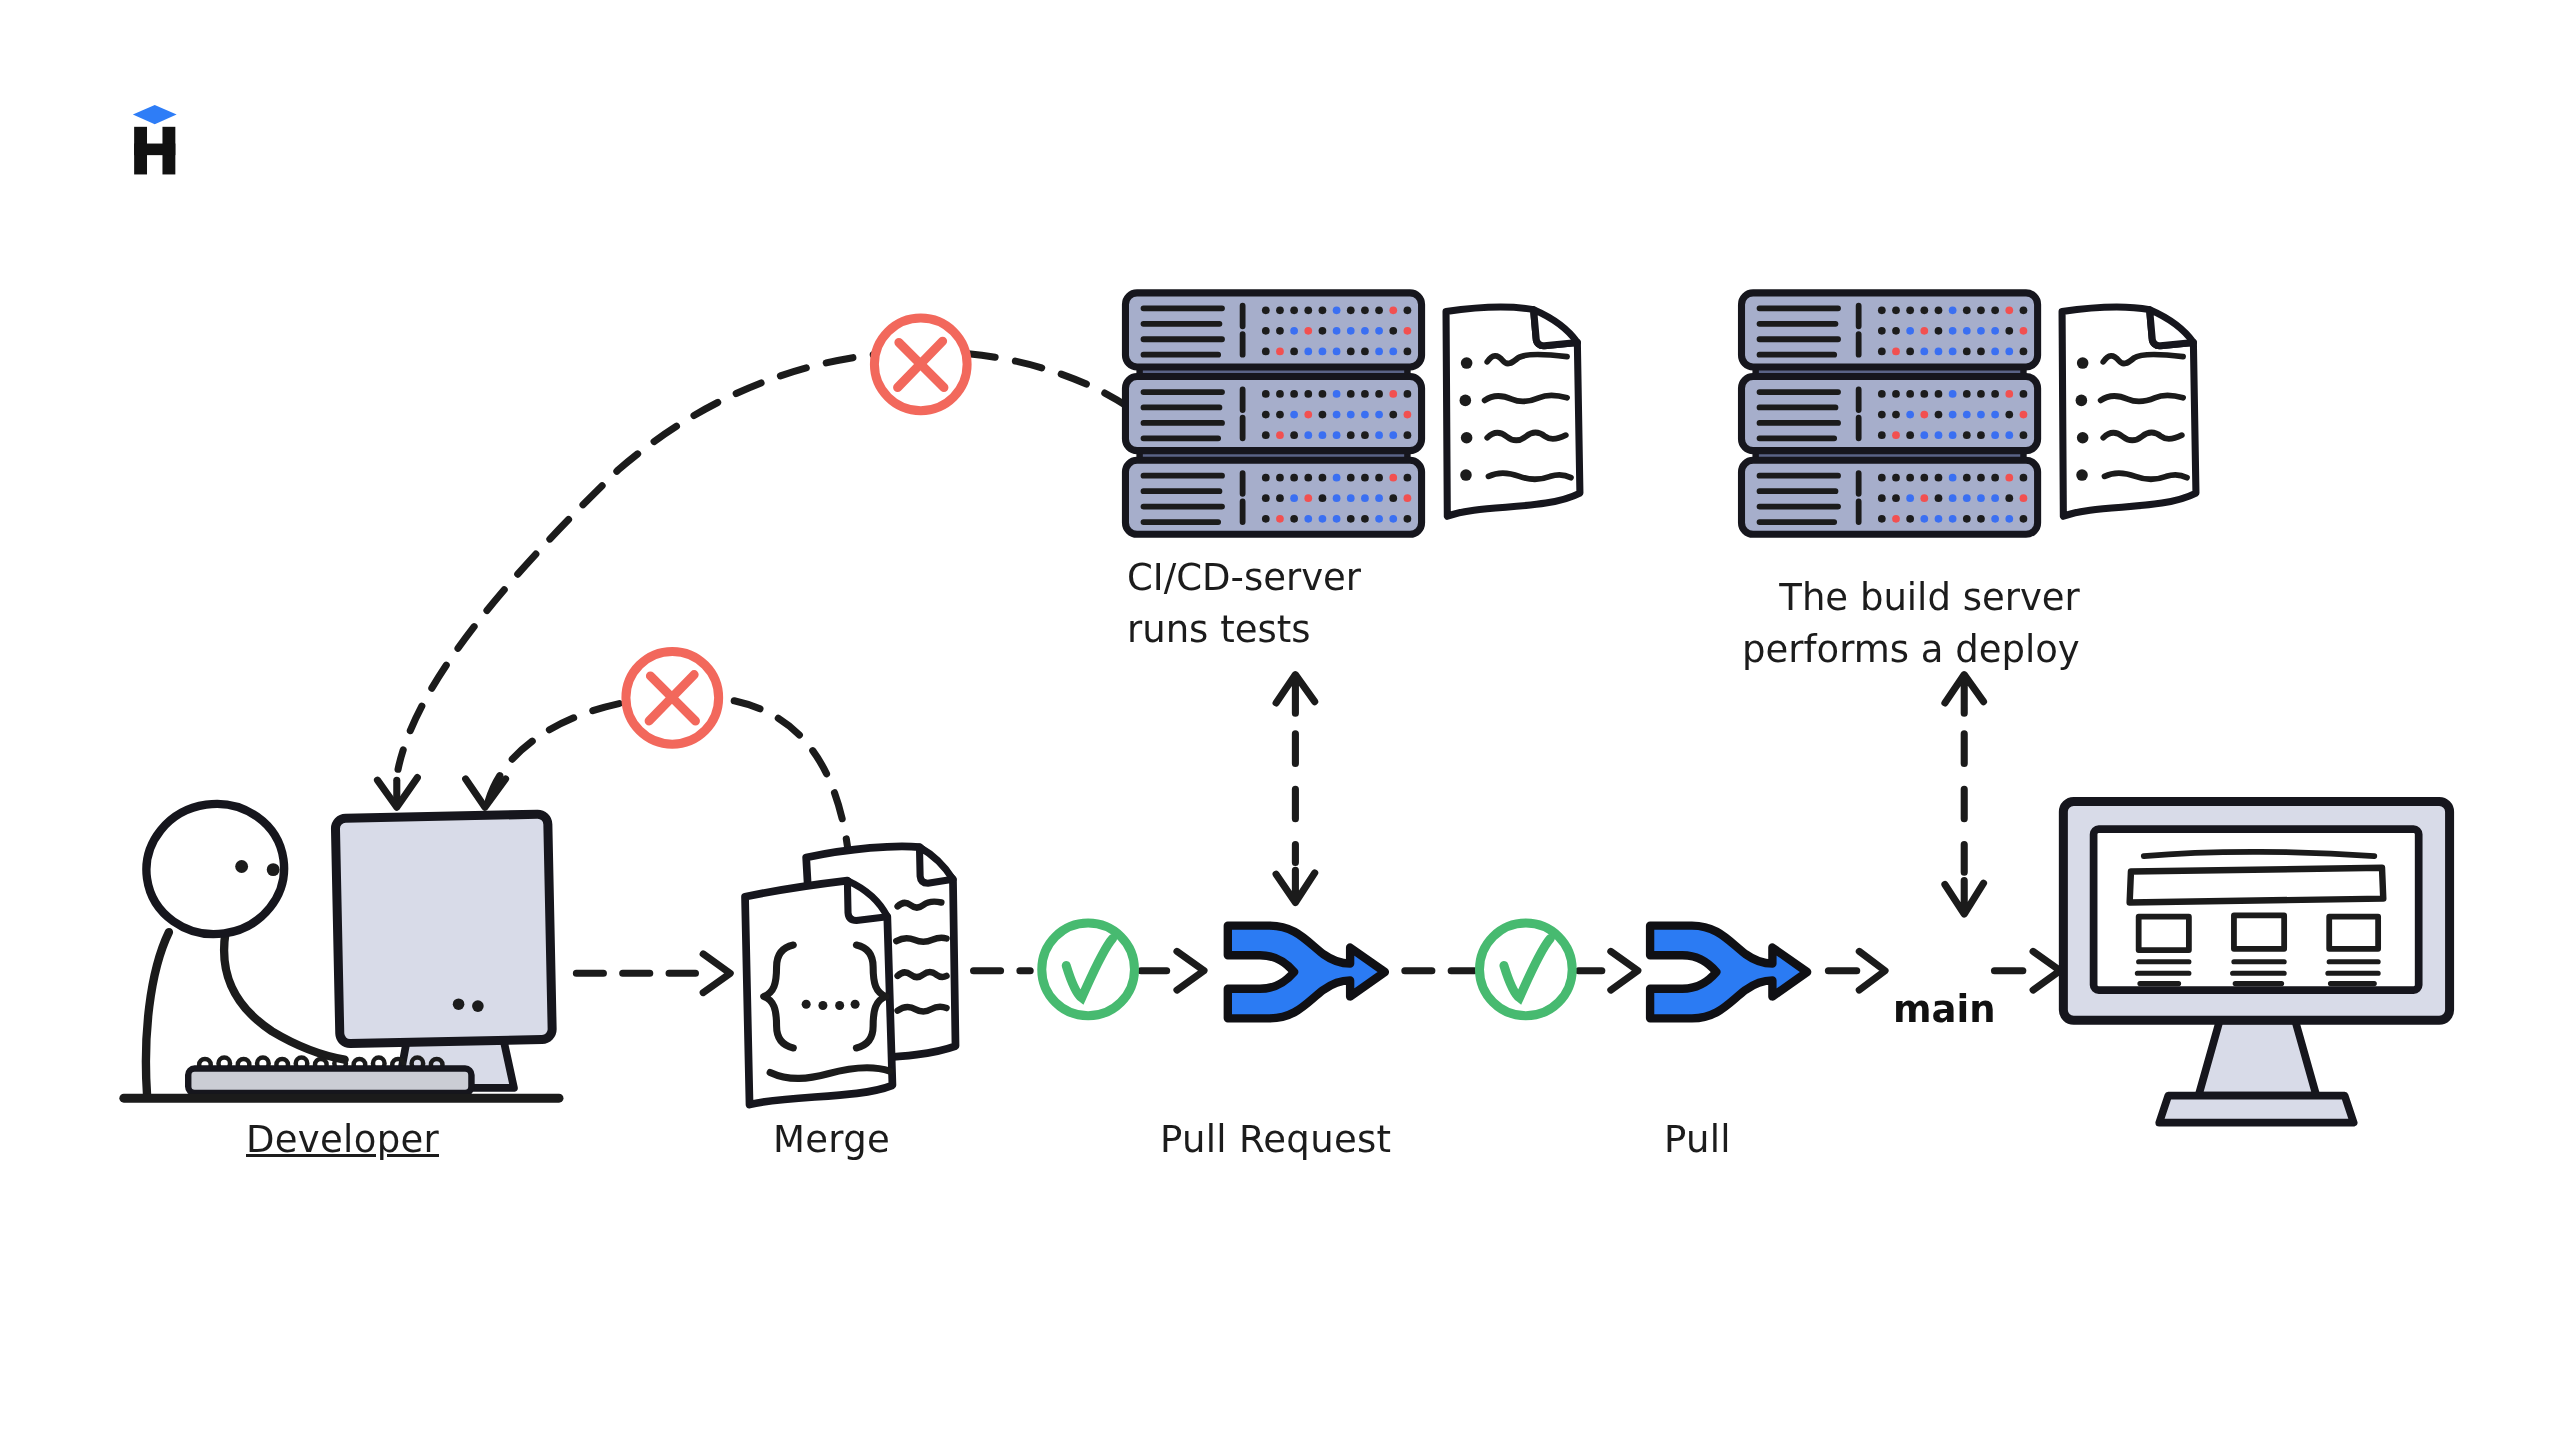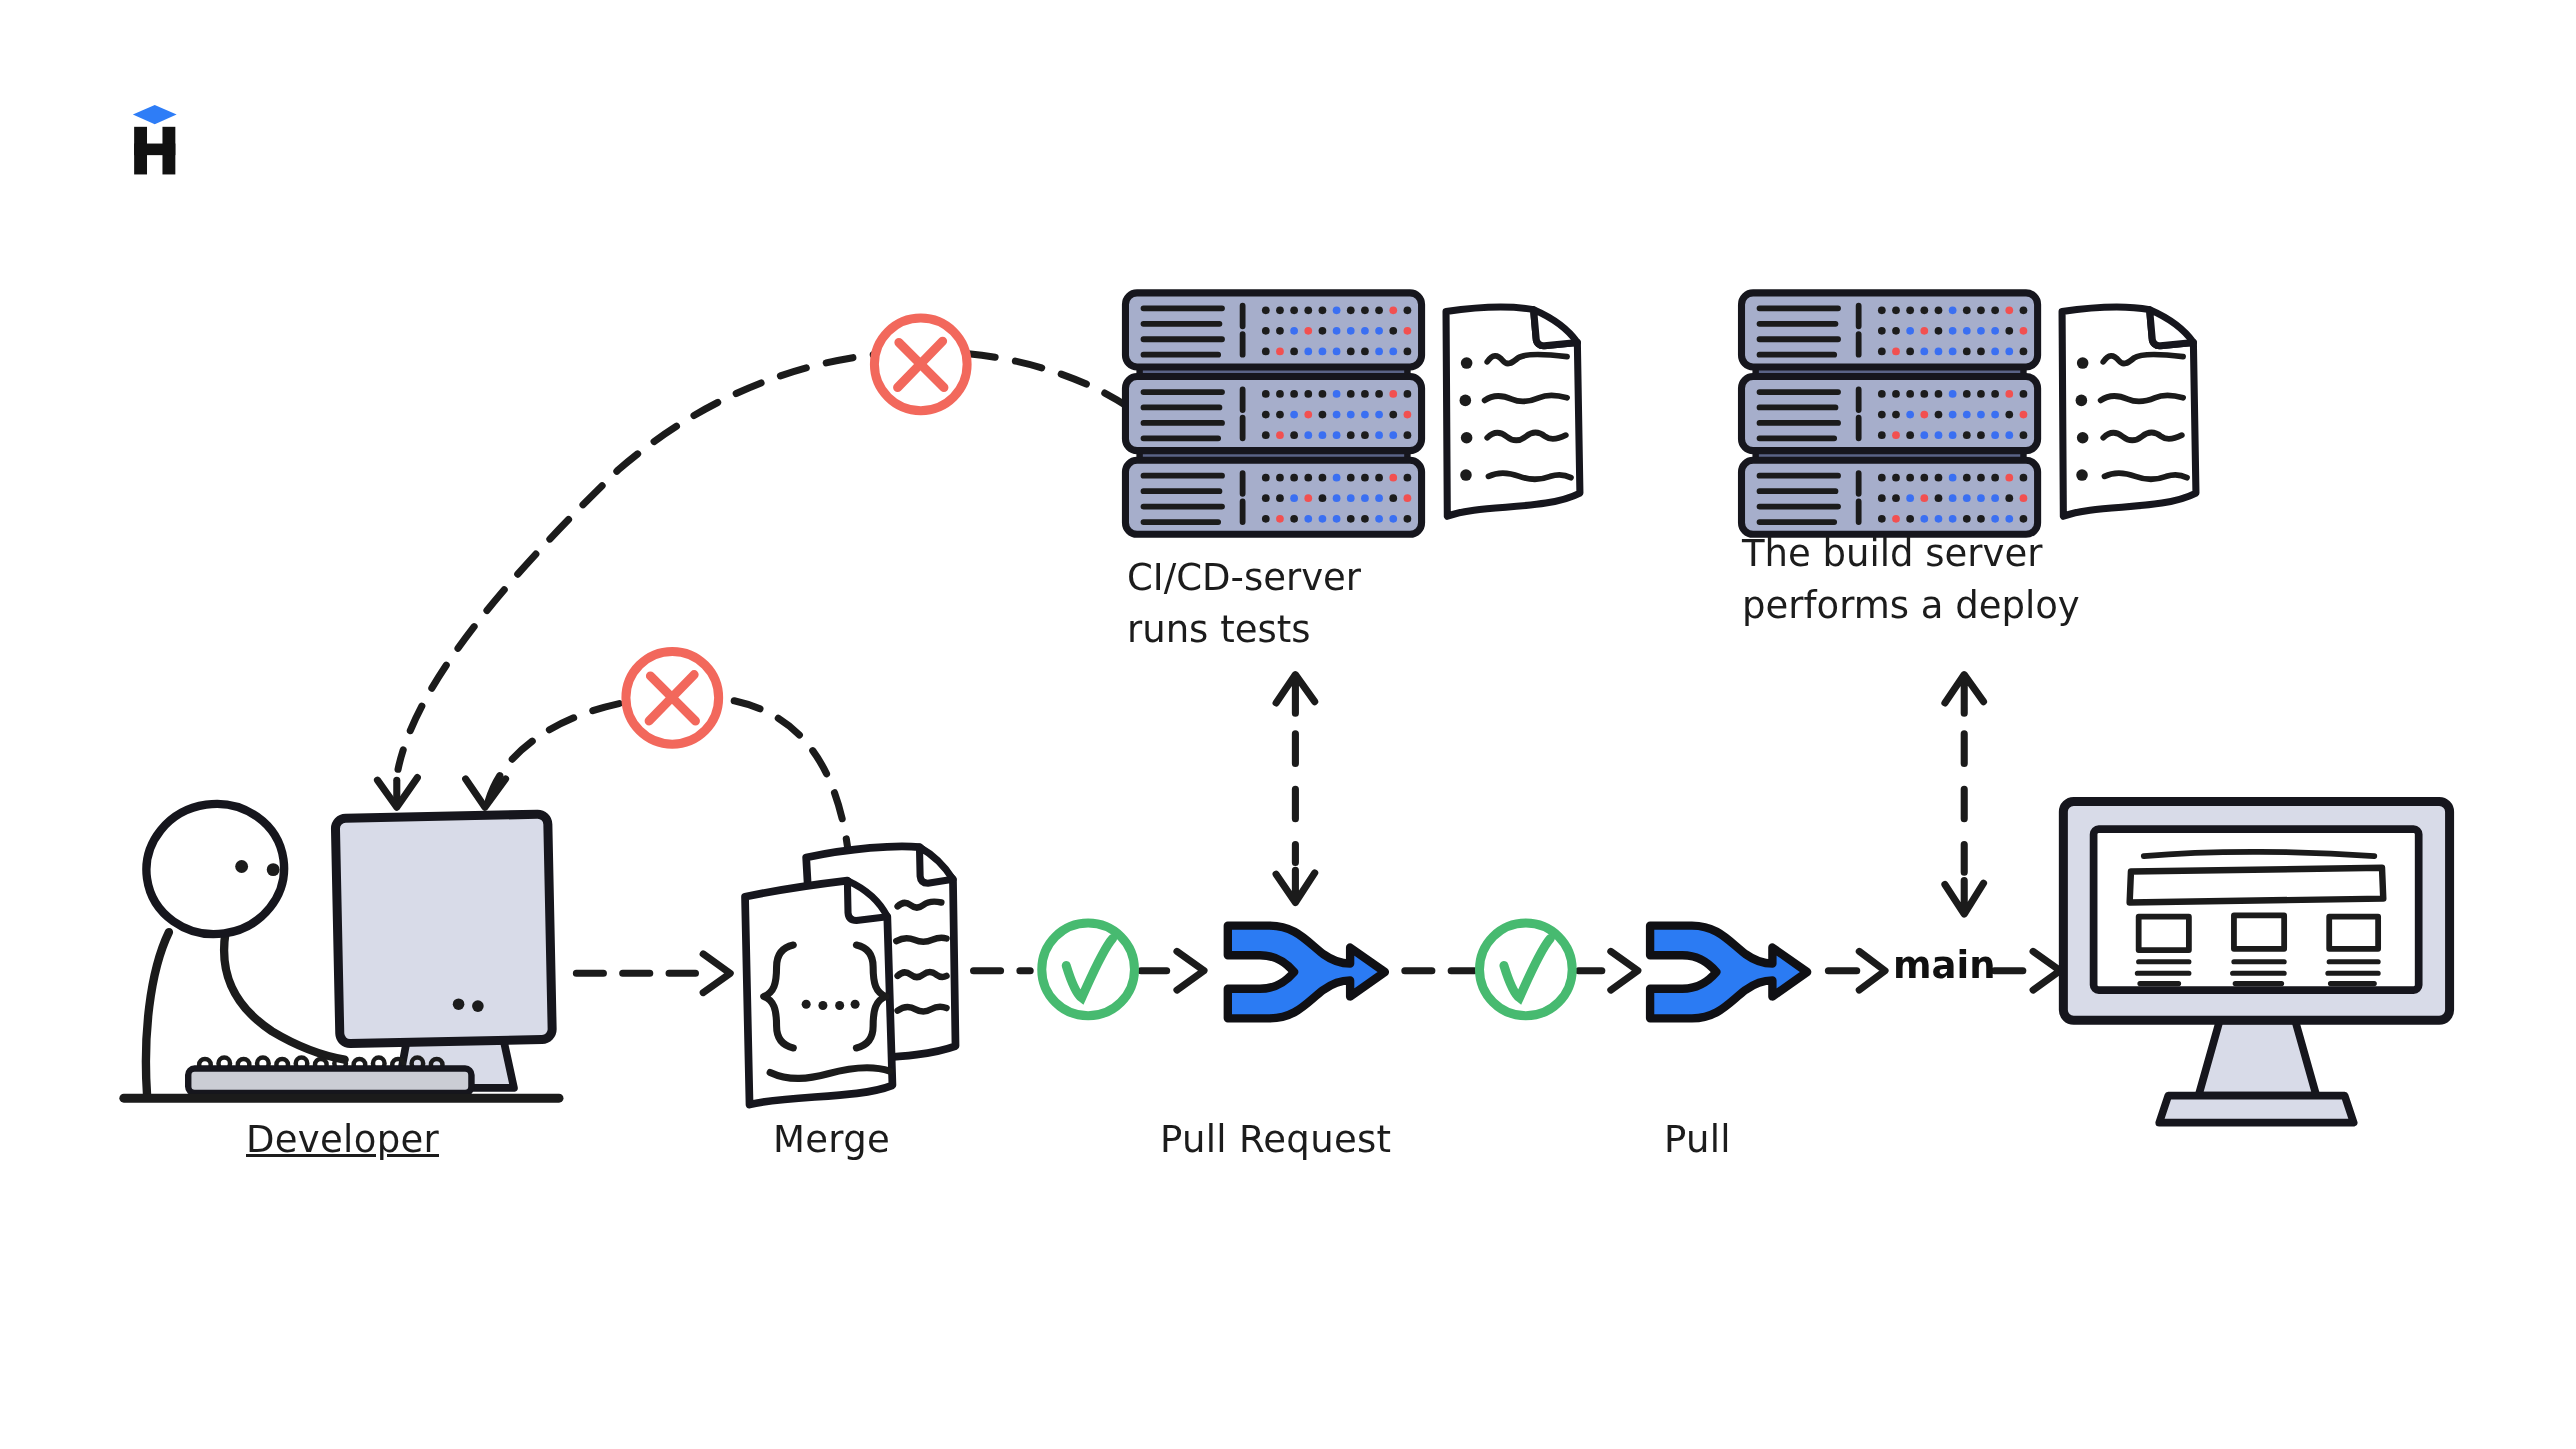--- a/index.html
+++ b/index.html
@@ -2,21 +2,21 @@
 <html style="font-size:10.3px"><head>
 <meta charset="utf-8">
 <style>
   html,body{margin:0;padding:0;background:#ffffff;}
   body{width:2576px;height:1449px;overflow:hidden;}
   .stage{position:relative;width:2576px;height:1164px;background:#ffffff;font-family:"DejaVu Sans",sans-serif;}
   .stage svg{position:absolute;left:0;top:0;}
   .ink{stroke:#1b1b1b;fill:none;stroke-linecap:round;stroke-linejoin:round;}
   .label{position:absolute;font-size:37px;font-weight:500;color:#1c1c1c;letter-spacing:0.3px;white-space:nowrap;}
   .caption{position:absolute;font-size:37px;line-height:52px;font-weight:500;color:#1c1c1c;white-space:nowrap;}
-  .main-label{position:absolute;font-size:37px;font-weight:700;color:#111;white-space:nowrap;}
+  .main-label{position:absolute;font-size:37px;font-weight:700;color:#111;white-space:nowrap;margin-top:44px;}
   .strip{fill:#5A6386;stroke:#16161d;stroke-width:10;}
   .dotK{fill:#1c1c1c;} .dotB{fill:#3A6FF2;} .dotR{fill:#F25050;}
 </style>
 </head>
 <body>
 
 <div class="stage">
 
 <svg width="2576" height="1449" viewBox="0 0 4001 2251">
   <defs>
@@ -240,21 +240,21 @@
     <rect x="252" y="197" width="20" height="74" fill="#111111"></rect>
     <rect x="208" y="223" width="64" height="18" fill="#111111"></rect>
   </g>
 </svg>
 
 <div class="caption" style="left:1127px;top:552px;">
   <div>CI/CD-server</div>
   <div>runs tests</div>
 </div>
 
-<div class="caption" style="left:1742px;top:528px;">
+<div class="caption" style="left:1742px;top:572px;text-align:right;">
   <div>The build server</div>
   <div>performs a deploy</div>
 </div>
 
 <div class="label" style="left:246px;top:1118px;text-decoration:underline;">Developer</div>
 <div class="label" style="left:773px;top:1118px;">Merge</div>
 <div class="label" style="left:1160px;top:1118px;">Pull Request</div>
 <div class="label" style="left:1664px;top:1118px;">Pull</div>
 <div class="main-label" style="left:1893px;top:944px;">main</div>
 

